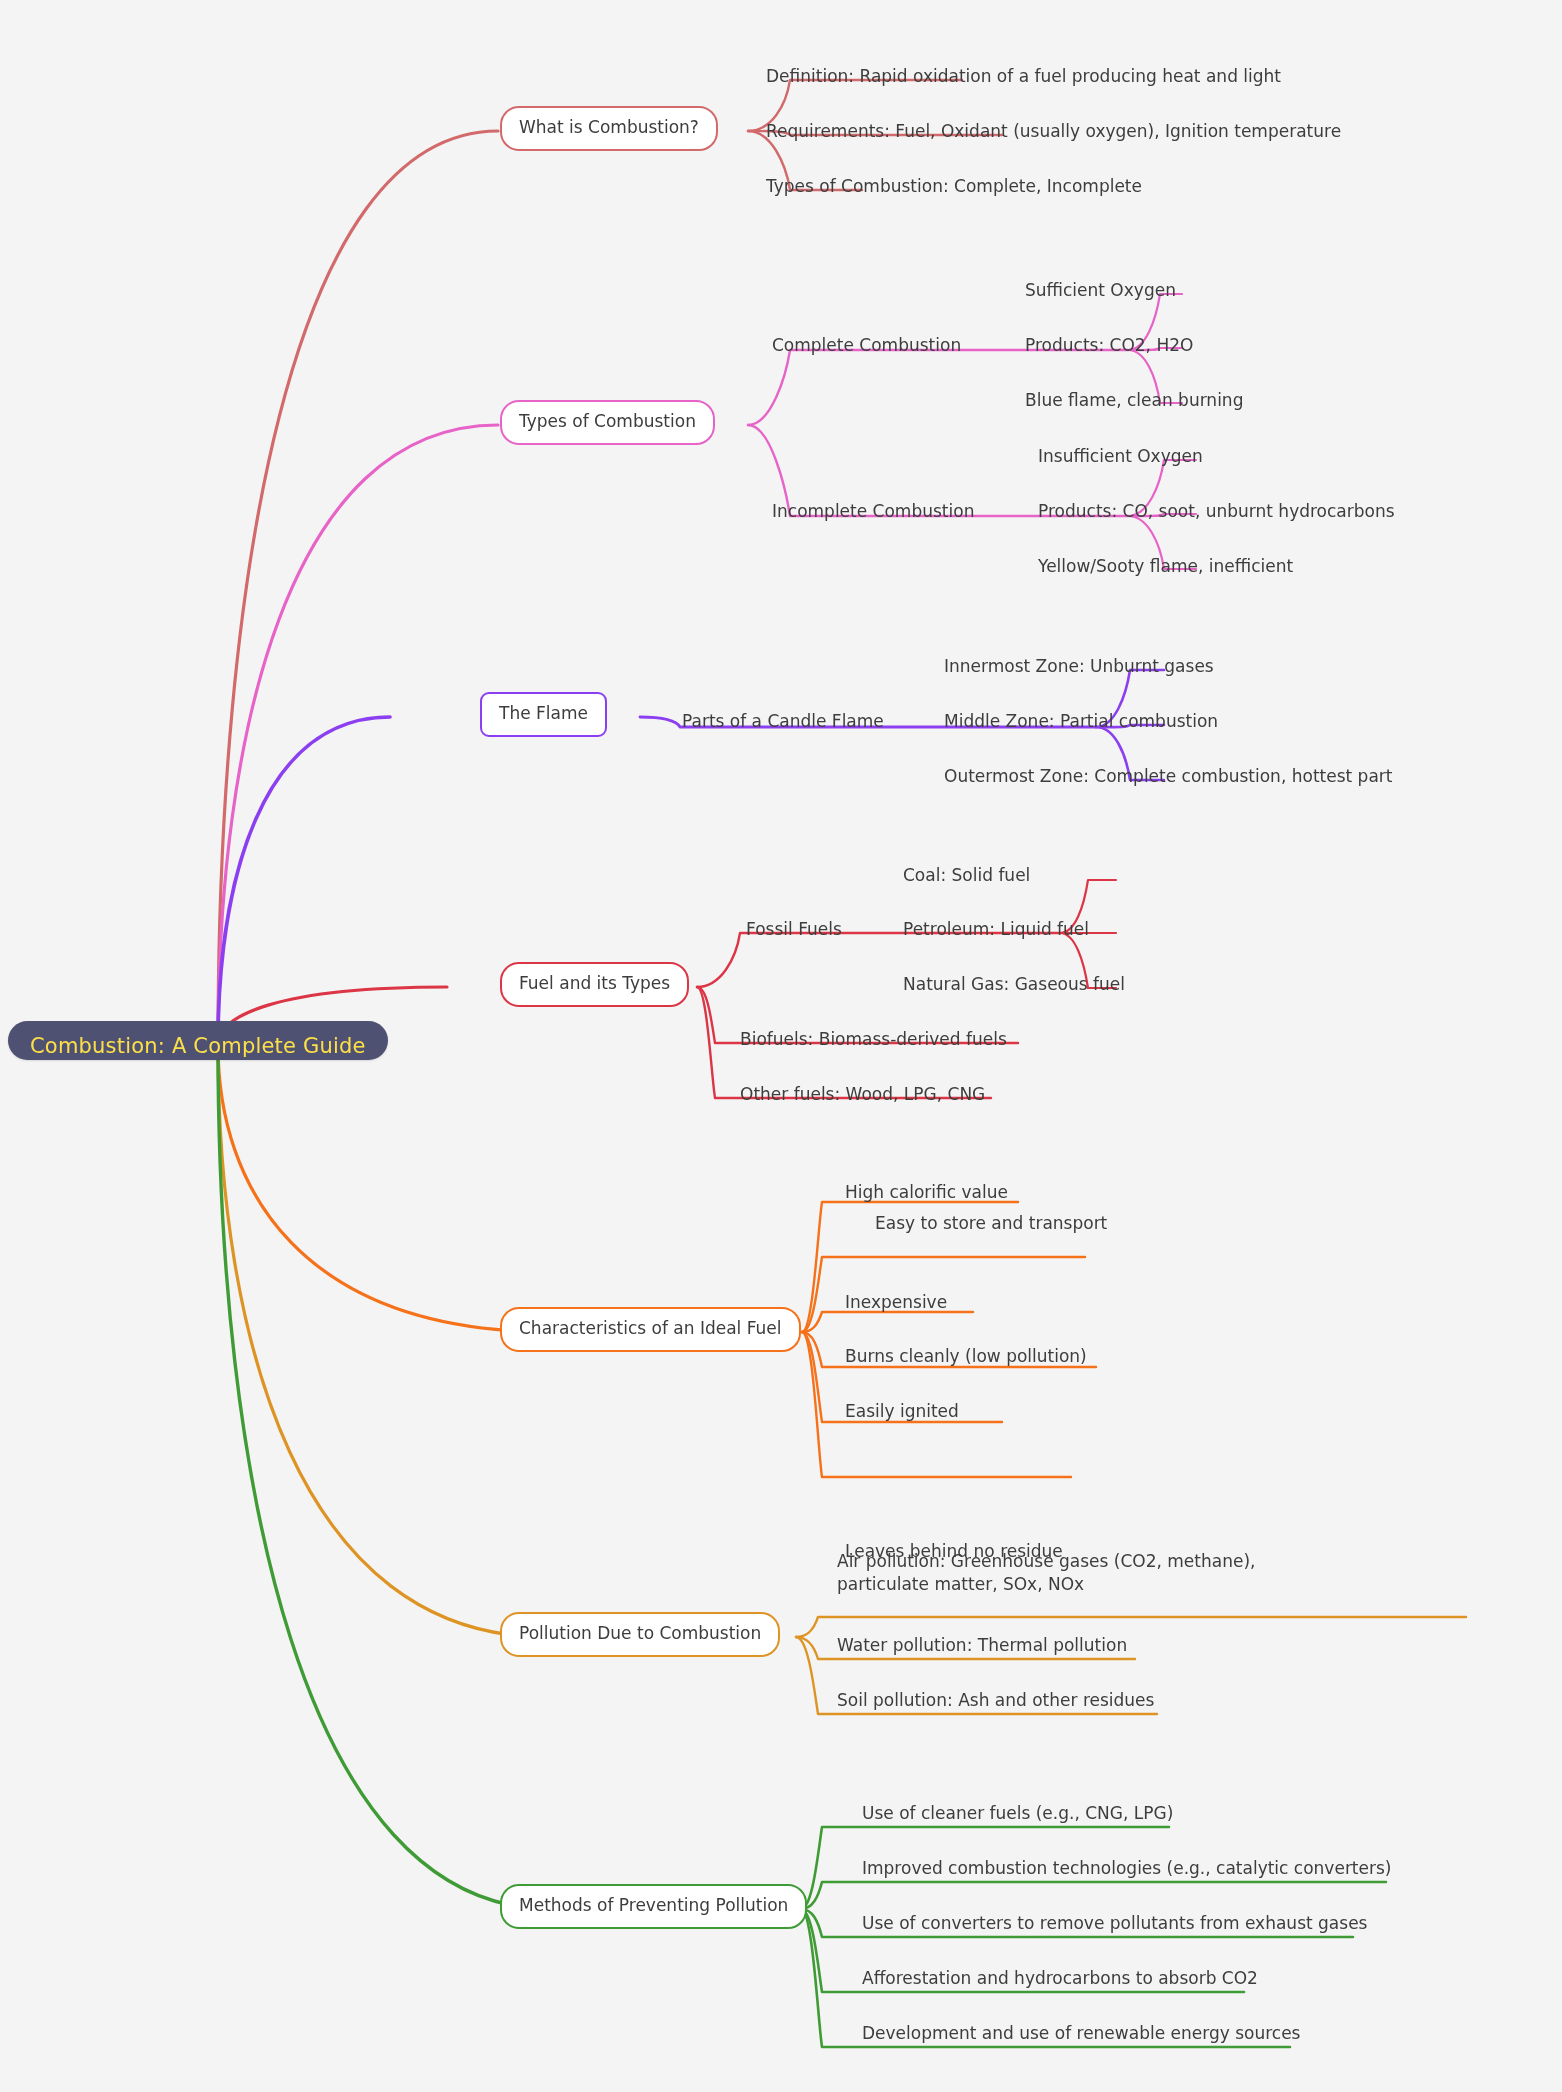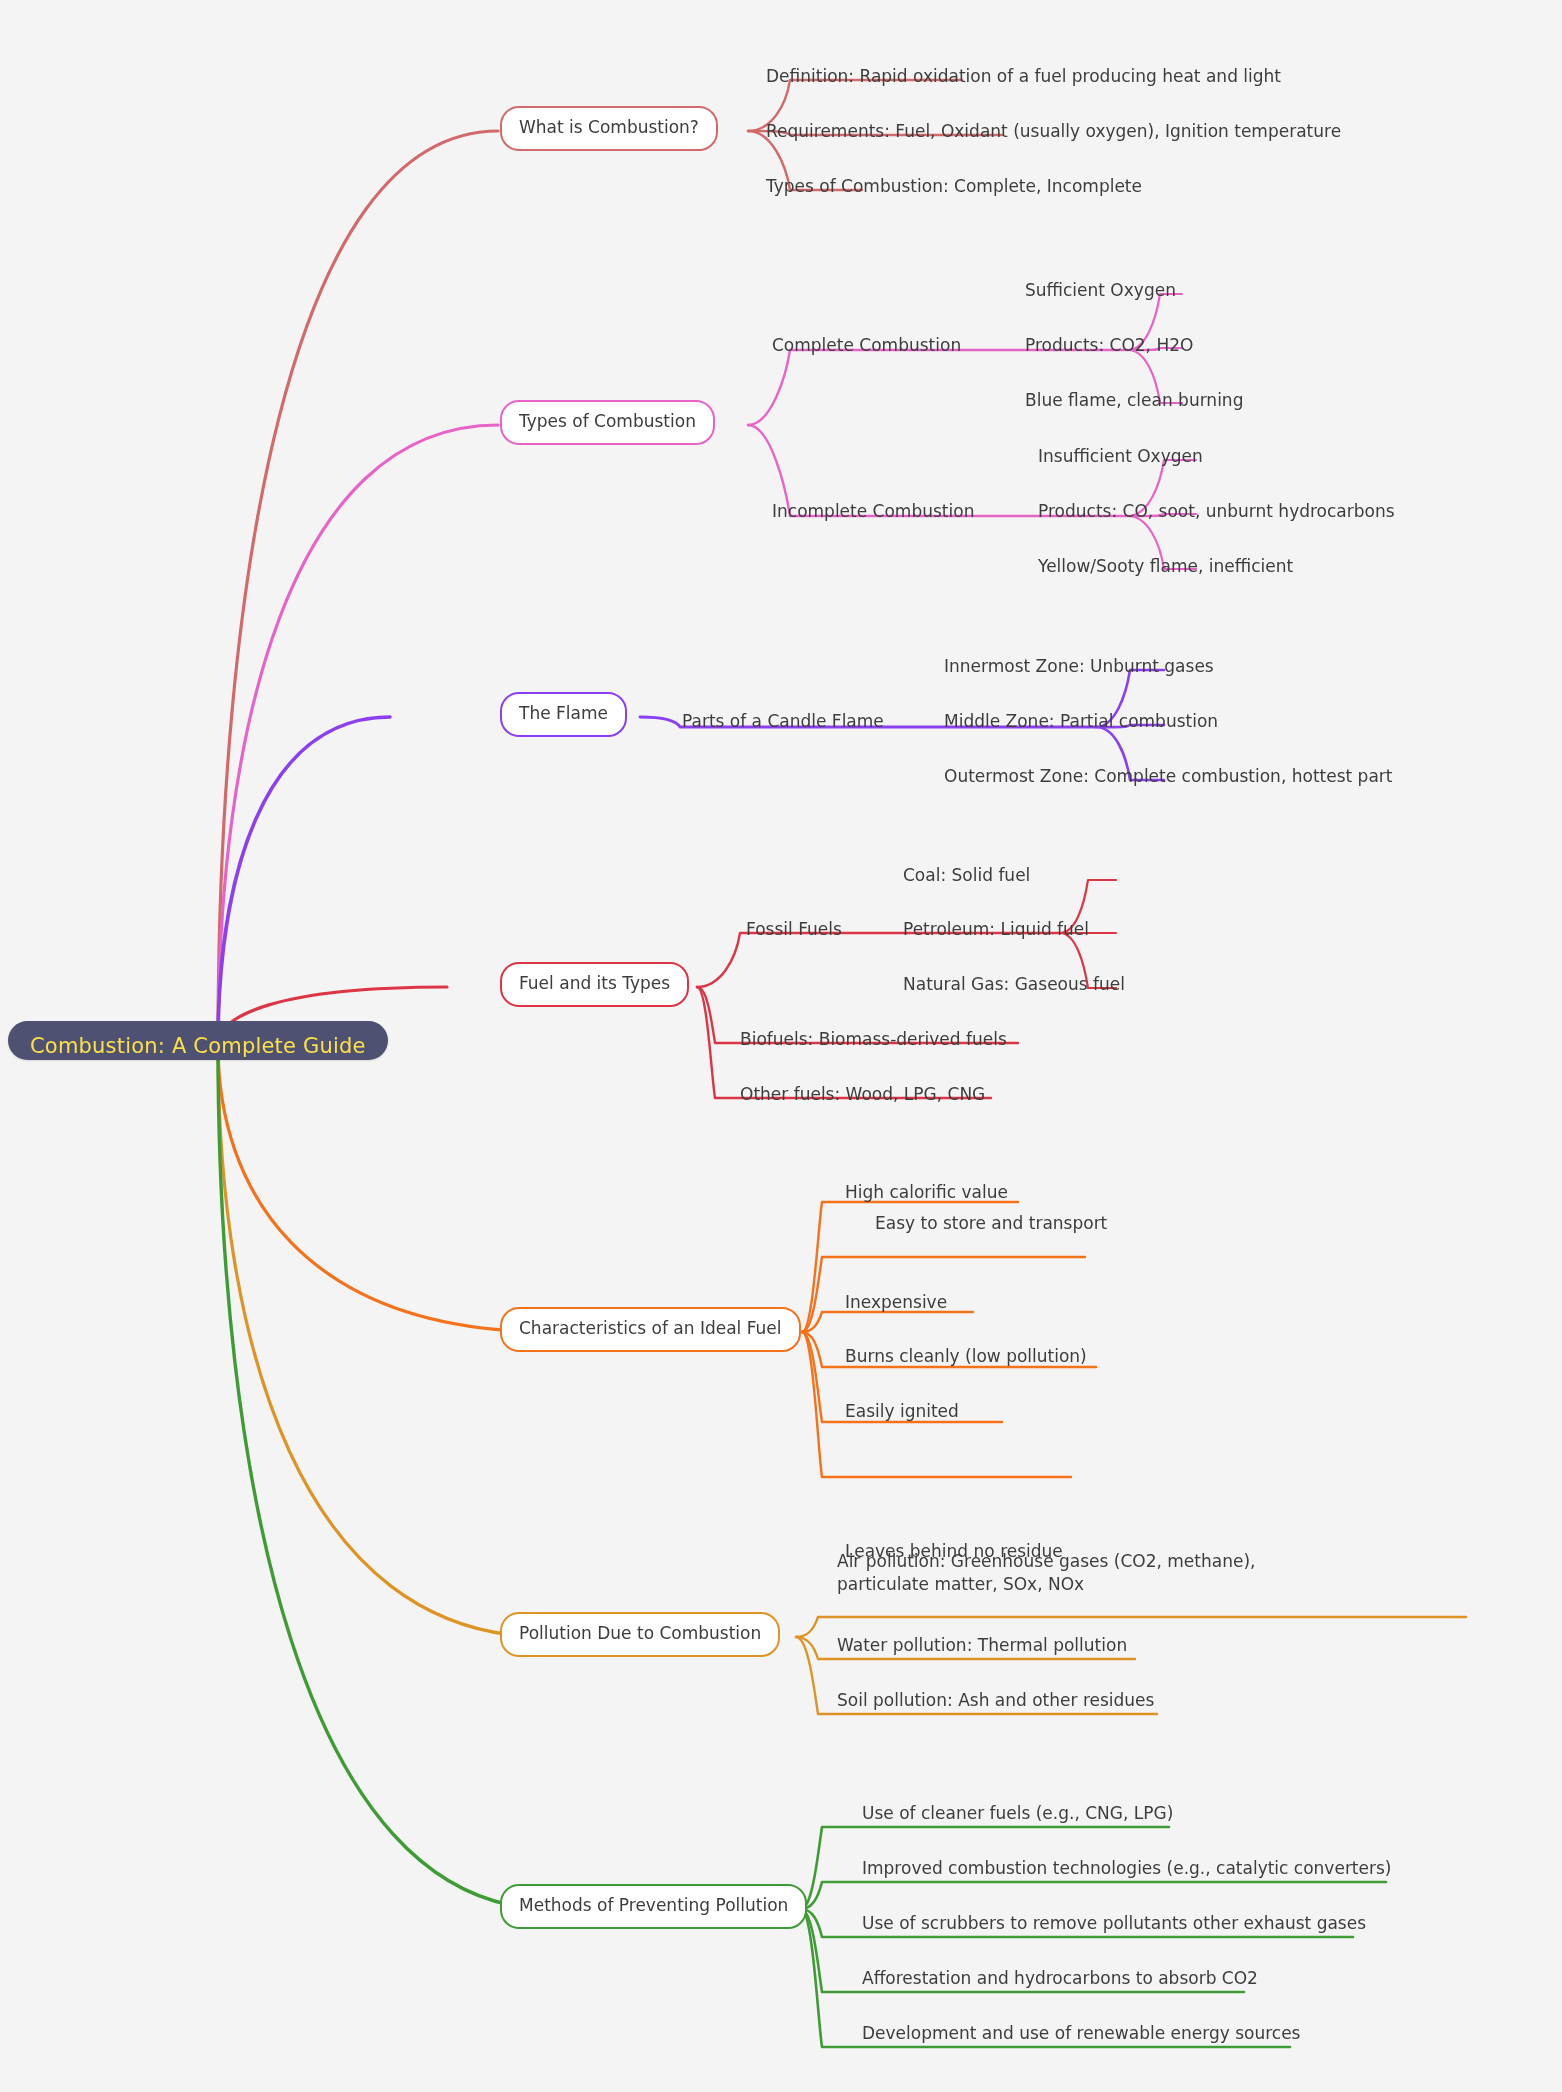--- a/index.html
+++ b/index.html
@@ -145,21 +145,21 @@
   <div class="node mid-node" style="left:772px; top:334px;">Complete Combustion</div>
   <div class="node leaf-node" style="left:1025px; top:279px;">Sufficient Oxygen</div>
   <div class="node leaf-node" style="left:1025px; top:334px;">Products: CO2, H2O</div>
   <div class="node leaf-node" style="left:1025px; top:389px;">Blue flame, clean burning</div>
 
   <div class="node mid-node" style="left:772px; top:500px;">Incomplete Combustion</div>
   <div class="node leaf-node" style="left:1038px; top:445px;">Insufficient Oxygen</div>
   <div class="node leaf-node" style="left:1038px; top:500px;">Products: CO, soot, unburnt hydrocarbons</div>
   <div class="node leaf-node" style="left:1038px; top:555px;">Yellow/Sooty flame, inefficient</div>
 
-  <div class="node branch-node" id="b2" style="left:500px; top:692px; border-color:#8b3ff0;">The Flame</div>
+  <div class="node branch-node" id="b2" style="left:480px; top:692px; border-color:#8b3ff0;border-radius:9px;">The Flame</div>
 
   <div class="node mid-node" style="left:682px; top:710px;">Parts of a Candle Flame</div>
   <div class="node leaf-node" style="left:944px; top:655px;">Innermost Zone: Unburnt gases</div>
   <div class="node leaf-node" style="left:944px; top:710px;">Middle Zone: Partial combustion</div>
   <div class="node leaf-node" style="left:944px; top:765px;">Outermost Zone: Complete combustion, hottest part</div>
 
   <div class="node branch-node" id="b3" style="left:500px; top:962px; border-color:#dc3545;">Fuel and its Types</div>
 
   <div class="node mid-node" style="left:746px; top:918px;">Fossil Fuels</div>
   <div class="node leaf-node" style="left:903px; top:864px;">Coal: Solid fuel</div>
@@ -181,17 +181,17 @@
   <div class="node branch-node" id="b5" style="left:500px; top:1612px; border-color:#dd9425;">Pollution Due to Combustion</div>
 
   <div class="node leaf-node wrap2" style="left:837px; top:1550px;">Air pollution: Greenhouse gases (CO2, methane), particulate matter, SOx, NOx</div>
   <div class="node leaf-node" style="left:837px; top:1634px;">Water pollution: Thermal pollution</div>
   <div class="node leaf-node" style="left:837px; top:1689px;">Soil pollution: Ash and other residues</div>
 
   <div class="node branch-node" id="b6" style="left:500px; top:1884px; border-color:#3f9b35;">Methods of Preventing Pollution</div>
 
   <div class="node leaf-node" style="left:862px; top:1802px;">Use of cleaner fuels (e.g., CNG, LPG)</div>
   <div class="node leaf-node" style="left:862px; top:1857px;">Improved combustion technologies (e.g., catalytic converters)</div>
-  <div class="node leaf-node" style="left:862px; top:1912px;">Use of scrubbers to remove pollutants other exhaust gases</div>
+  <div class="node leaf-node" style="left:862px; top:1912px;">Use of converters to remove pollutants from exhaust gases</div>
   <div class="node leaf-node" style="left:862px; top:1967px;">Afforestation and hydrocarbons to absorb CO2</div>
   <div class="node leaf-node" style="left:862px; top:2022px;">Development and use of renewable energy sources</div>
 
 </div>
 
 </body></html>

